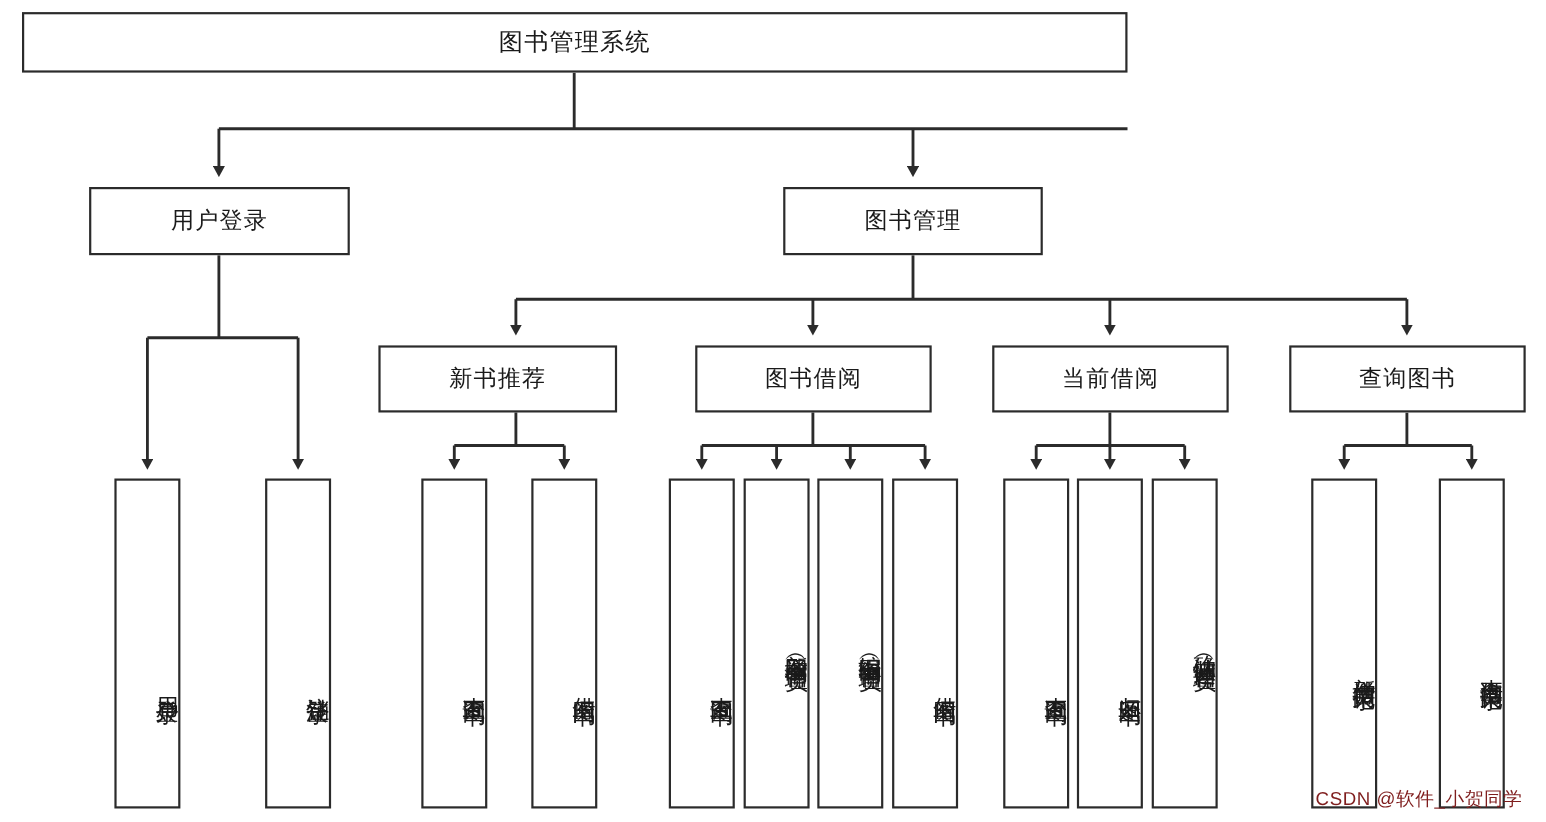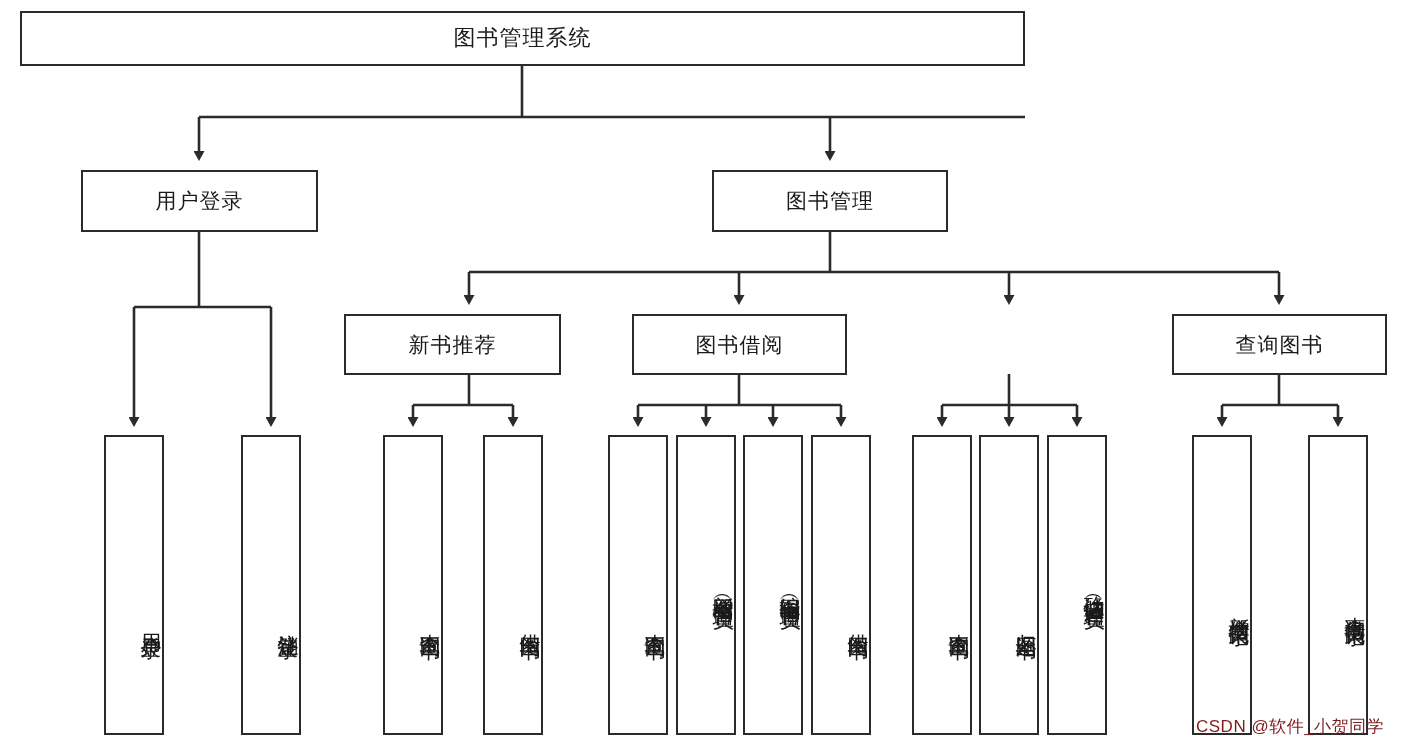--- a/index.html
+++ b/index.html
@@ -132,20 +132,23 @@
   <div class="node horiz" style="left:712px; top:170px; width:236px; height:62px;">
     <span>图书管理</span>
   </div>
 
   <div class="node horiz" style="left:344px; top:314px; width:217px; height:61px;">
     <span>新书推荐</span>
   </div>
   <div class="node horiz" style="left:632px; top:314px; width:215px; height:61px;">
     <span>图书借阅</span>
   </div>
+  <div class="node horiz" style="left:902px; top:314px; width:215px; height:61px;">
+    <span>当前借阅</span>
+  </div>
   <div class="node horiz" style="left:1172px; top:314px; width:215px; height:61px;">
     <span>查询图书</span>
   </div>
 
   <div class="node leaf" style="left:104px; top:435px; width:60px; height:300px; padding-top:72px;">
     <span class="vtext">用户登录</span>
   </div>
   <div class="node leaf" style="left:241px; top:435px; width:60px; height:300px; padding-top:72px;">
     <span class="vtext">注销登录</span>
   </div>

